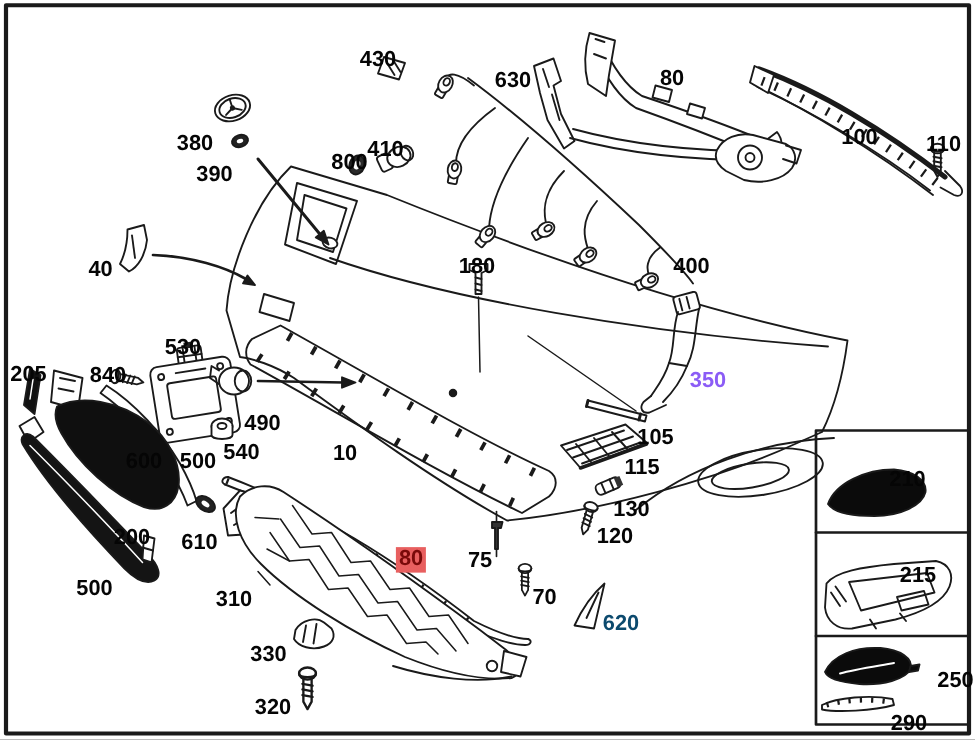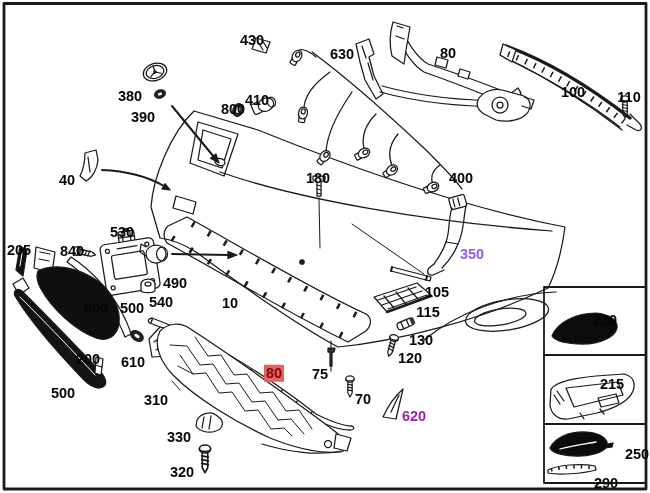--- a/index.html
+++ b/index.html
@@ -316,21 +316,21 @@
       <span class="part-label" style="left: 88px; top: 347px; color: rgb(5, 5, 5);">200</span>
       <span class="part-label" style="left: 133px; top: 350px; color: rgb(5, 5, 5);">610</span>
       <span class="part-label" style="left: 63px; top: 381px; color: rgb(5, 5, 5);">500</span>
       <span class="part-label" style="left: 230px; top: 291px; color: rgb(5, 5, 5);">10</span>
       <span class="part-label" style="left: 156px; top: 388px; color: rgb(5, 5, 5);">310</span>
       <span class="part-label highlighted" style="left: 274px; top: 361px; color: rgb(122, 10, 10);">80</span>
       <span class="part-label" style="left: 320px; top: 362px; color: rgb(5, 5, 5);">75</span>
       <span class="part-label" style="left: 363px; top: 387px; color: rgb(5, 5, 5);">70</span>
       <span class="part-label" style="left: 179px; top: 425px; color: rgb(5, 5, 5);">330</span>
       <span class="part-label" style="left: 182px; top: 460px; color: rgb(5, 5, 5);">320</span>
-      <span class="part-label" style="left: 414px; top: 404px; color: #a21caf;">620</span>
+      <span class="part-label" style="left: 414px; top: 404px; color: #0c4a6e;">620</span>
       <span class="part-label" style="left: 437px; top: 280px; color: rgb(5, 5, 5);">105</span>
       <span class="part-label" style="left: 428px; top: 300px; color: rgb(5, 5, 5);">115</span>
       <span class="part-label" style="left: 421px; top: 328px; color: rgb(5, 5, 5);">130</span>
       <span class="part-label" style="left: 410px; top: 346px; color: rgb(5, 5, 5);">120</span>
       <span class="part-label" style="left: 605px; top: 308px; color: rgb(5, 5, 5);">210</span>
       <span class="part-label" style="left: 612px; top: 372px; color: rgb(5, 5, 5);">215</span>
       <span class="part-label" style="left: 621px; top: 442px; color: rgb(5, 5, 5); margin-left: 16px;">250</span>
       <span class="part-label" style="left: 606px; top: 471px; color: rgb(5, 5, 5);">290</span>
     </div>
 </div>

